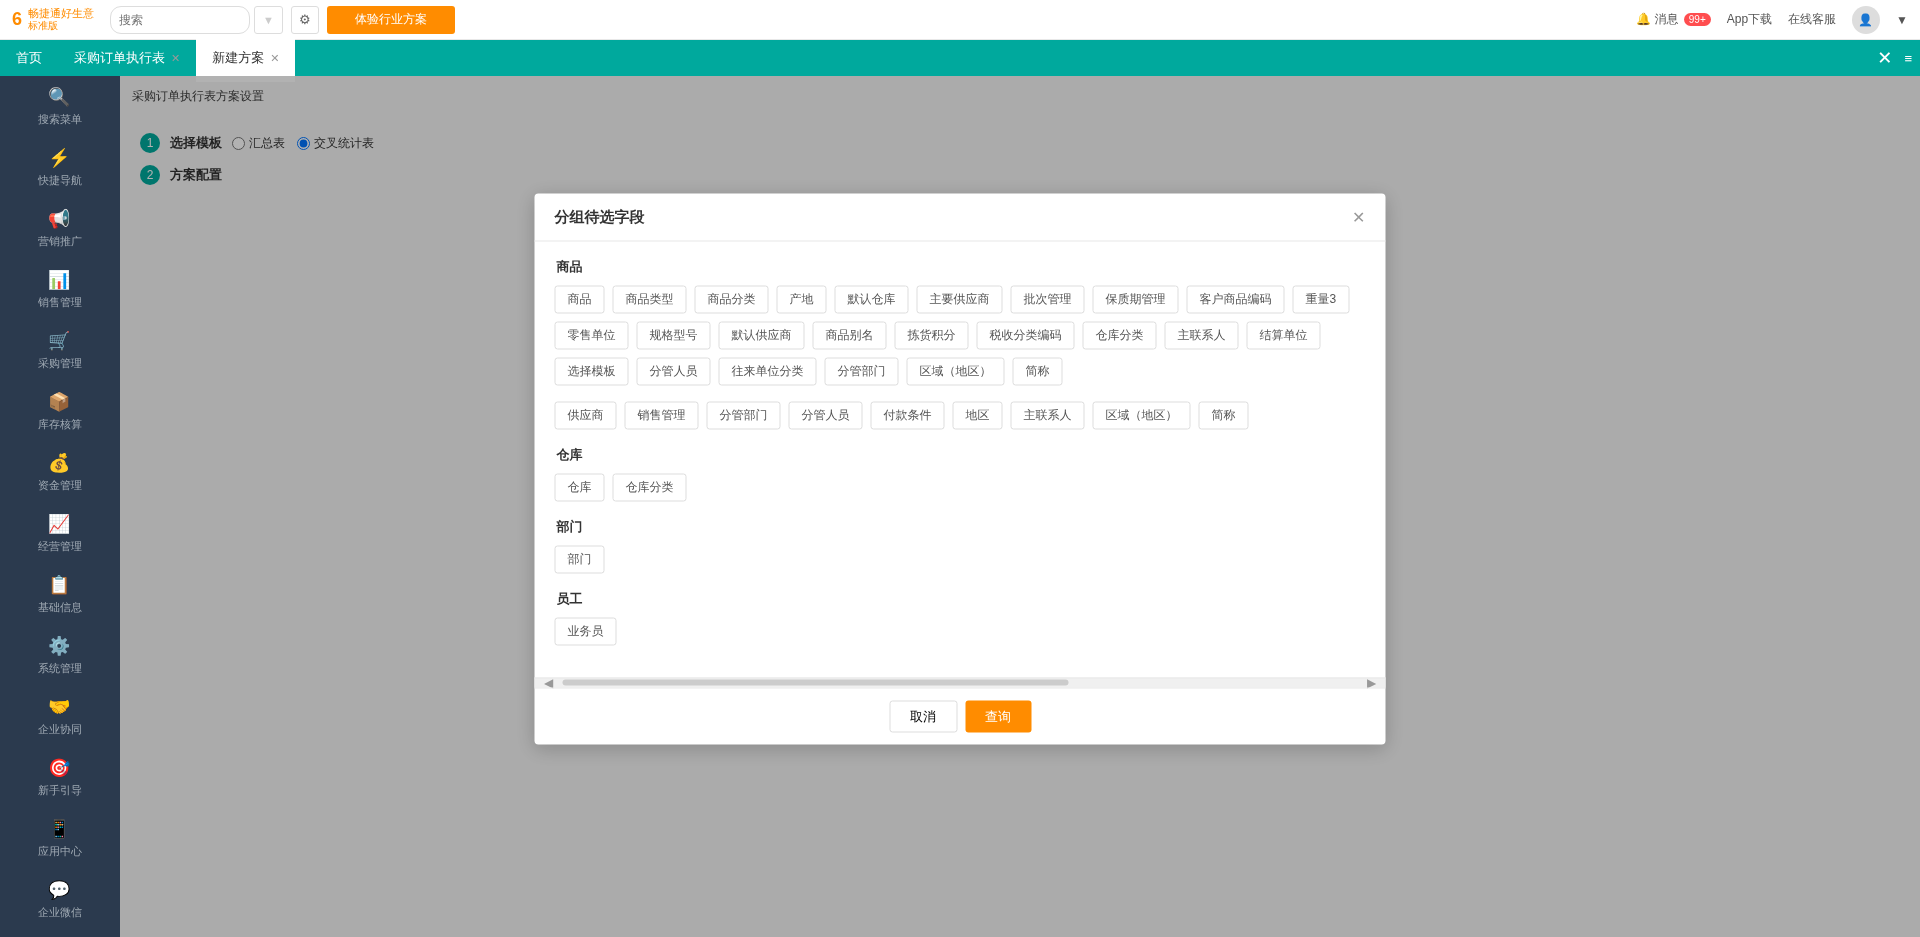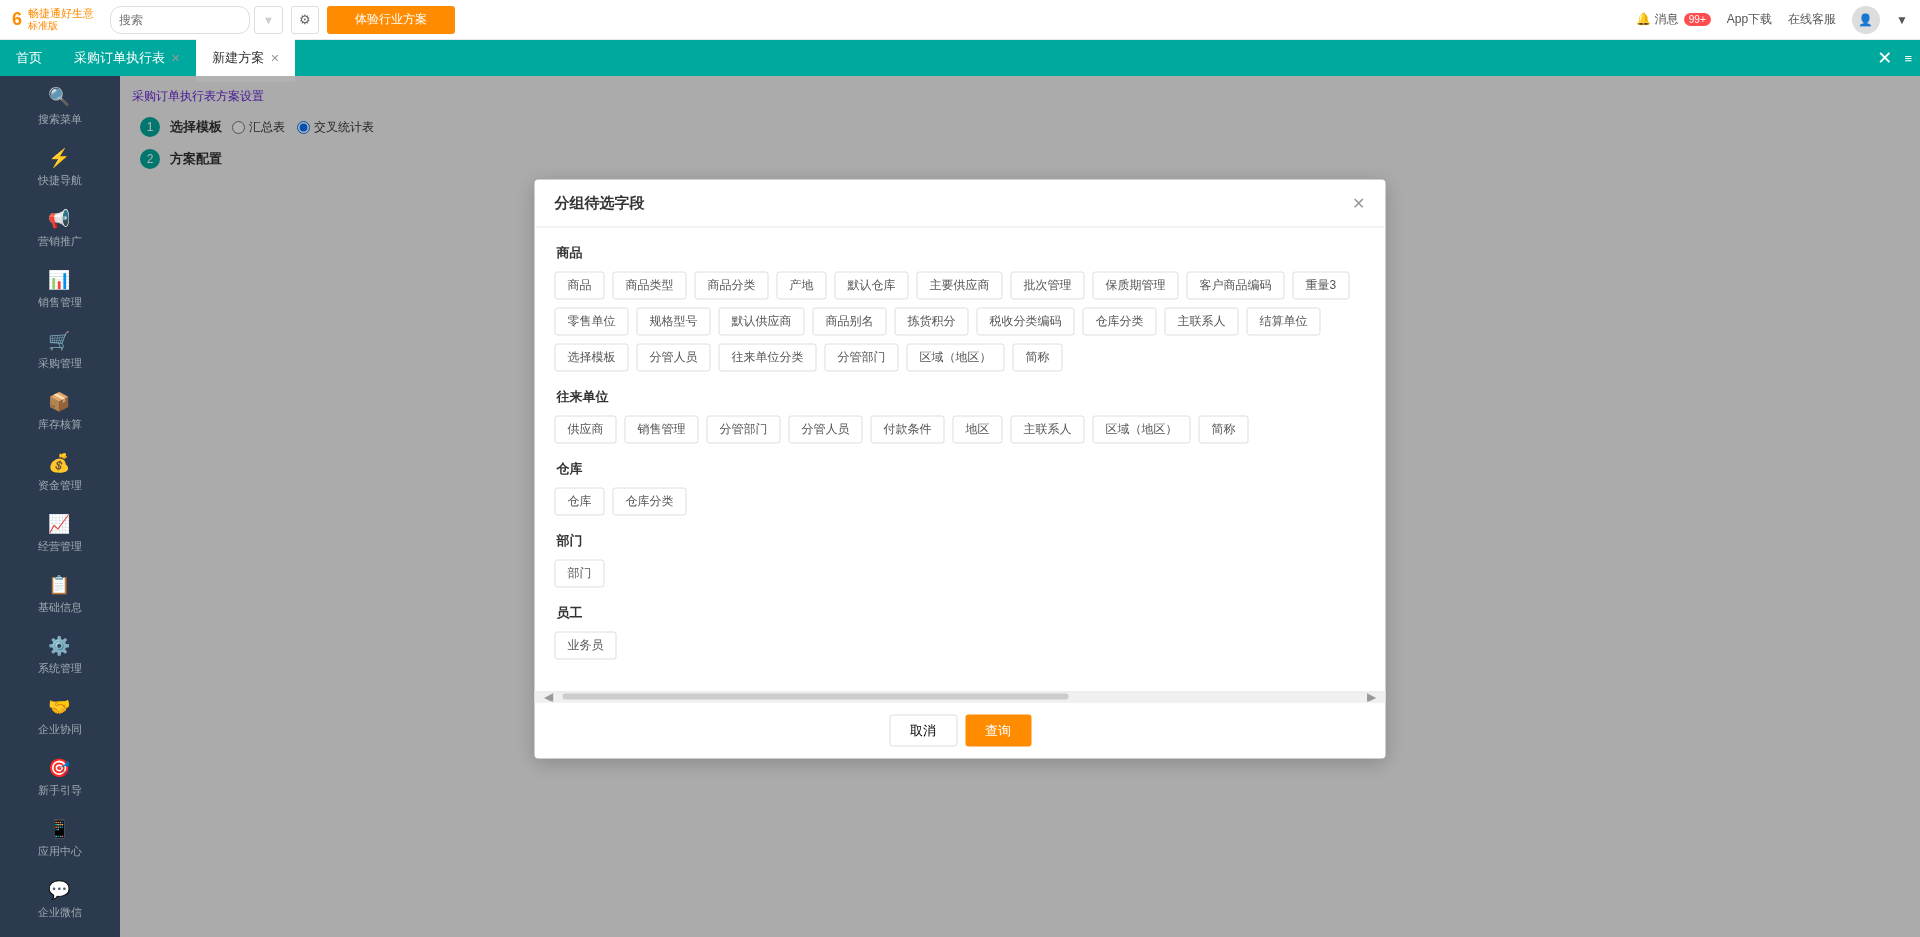--- a/index.html
+++ b/index.html
@@ -25,21 +25,21 @@
     
     .layout { display: flex; height: calc(100vh - 76px); }
 
     
     .sidebar { width: 120px; background: #2b3a4e; display: flex; flex-direction: column; flex-shrink: 0; }
     .sidebar-item { display: flex; flex-direction: column; align-items: center; padding: 10px 4px; cursor: pointer; color: #a0aab4; font-size: 11px; gap: 4px; }
     .sidebar-item .icon { font-size: 18px; }
 
     
     .main { flex: 1; overflow: auto; padding: 12px; background: #f5f5f5; }
-    .breadcrumb { font-size: 12px; color: #6d28d9; margin-bottom: 4px; }
+    .breadcrumb { font-size: 12px; color: #404040; margin-bottom: 20px; }
 
     
     .overlay { position: fixed; top: 76px; left: 120px; right: 0; bottom: 0; background: rgba(0,0,0,0.3); z-index: 100; }
 
     
     .modal { position: fixed; top: 50%; left: 50%; transform: translate(-50%, -50%); background: #fff; border-radius: 4px; z-index: 200; width: 851px; max-height: 600px; display: flex; flex-direction: column; box-shadow: 0 4px 20px rgba(0,0,0,0.2); }
     .modal-header { padding: 14px 20px; border-bottom: 1px solid #e8e8e8; display: flex; align-items: center; justify-content: space-between; }
     .modal-title { font-size: 15px; font-weight: 600; color: #333; }
     .modal-close { cursor: pointer; font-size: 16px; color: #999; }
     .modal-body { flex: 1; overflow-y: auto; padding: 16px 20px; }
@@ -240,21 +240,20 @@
           <div class="tag">结算单位</div>
           <div class="tag">选择模板</div>
           <div class="tag">分管人员</div>
           <div class="tag">往来单位分类</div>
           <div class="tag">分管部门</div>
           <div class="tag">区域（地区）</div>
           <div class="tag">简称</div>
         </div>
       </div>
       <div class="section">
-        <div class="section-title">往来单位</div>
         <div class="tag-group">
           <div class="tag">供应商</div>
           <div class="tag">销售管理</div>
           <div class="tag">分管部门</div>
           <div class="tag">分管人员</div>
           <div class="tag">付款条件</div>
           <div class="tag">地区</div>
           <div class="tag">主联系人</div>
           <div class="tag">区域（地区）</div>
           <div class="tag">简称</div>

